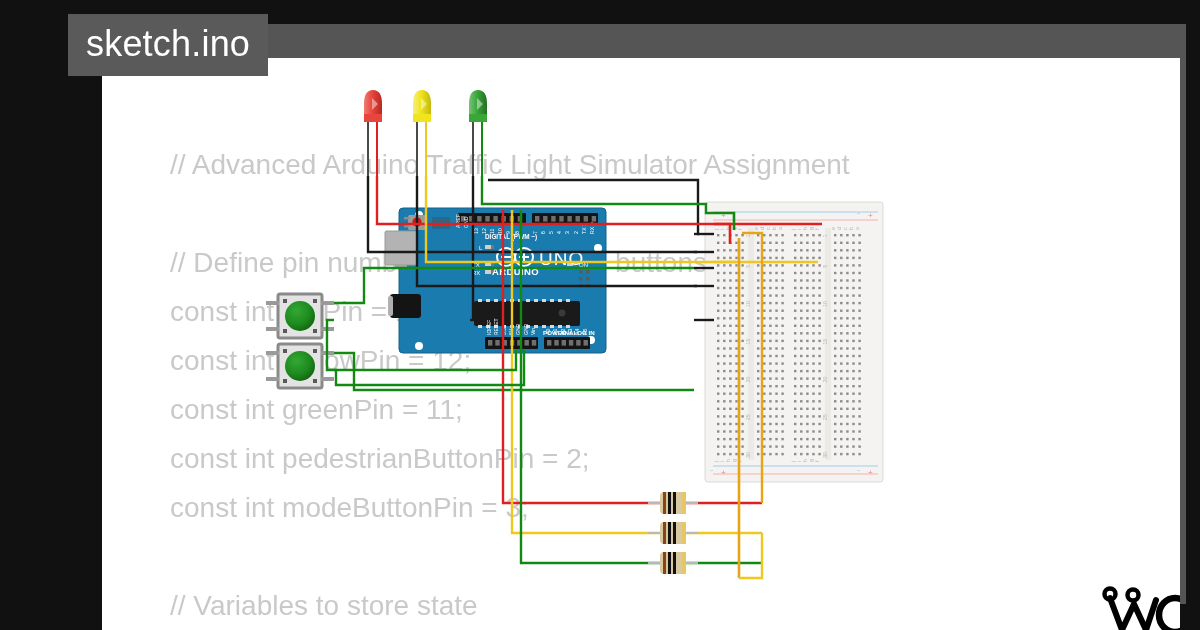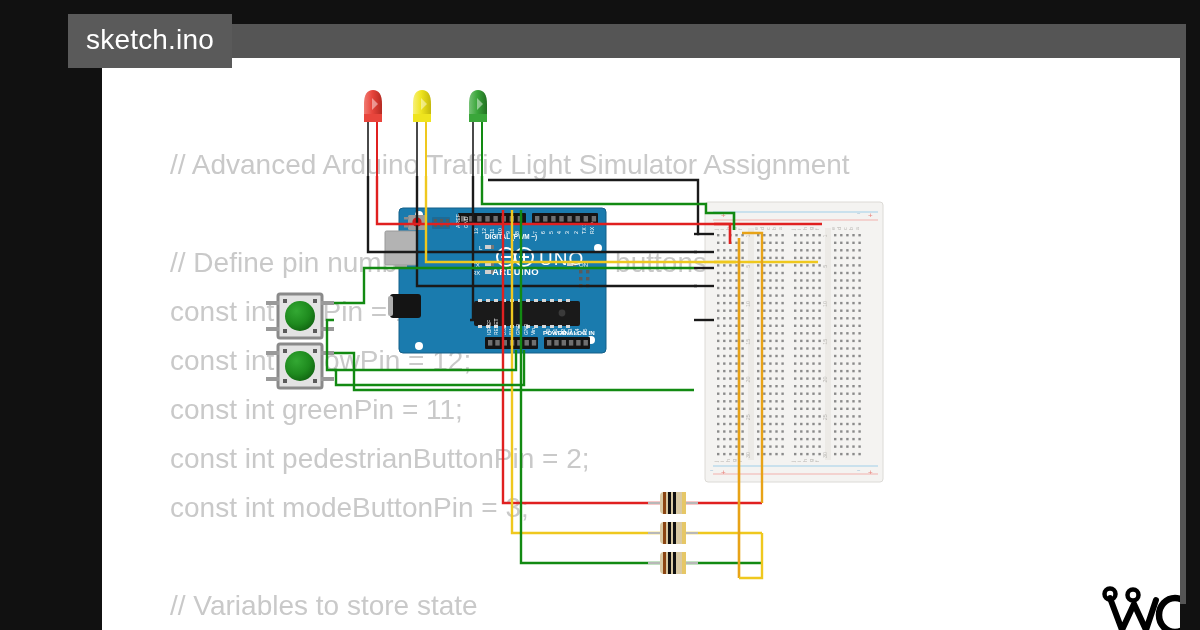--- a/index.html
+++ b/index.html
@@ -15,21 +15,21 @@
     position:absolute;left:108px;top:24px;width:1078px;height:580px;
     background:#555555;
   }
   .canvas{
     position:absolute;left:102px;top:18px;width:1078px;height:580px;
     background:#ffffff;overflow:hidden;margin-top:40px;
   }
   .tab{
     position:absolute;left:68px;top:14px;
     background:#5a5a5a;color:#ffffff;
-    font-size:28px;line-height:1;
+    font-size:36px;line-height:1;
     padding:12px 18px 14px 18px;
     letter-spacing:.2px;
     z-index:40;
   }
   
   .code{
     position:absolute;left:-34px;top:-18px;width:1120px;
     color:#c9c9c9;font-size:28px;line-height:49px;
     font-family:"Liberation Sans","DejaVu Sans",sans-serif;
     white-space:pre;pointer-events:none;

